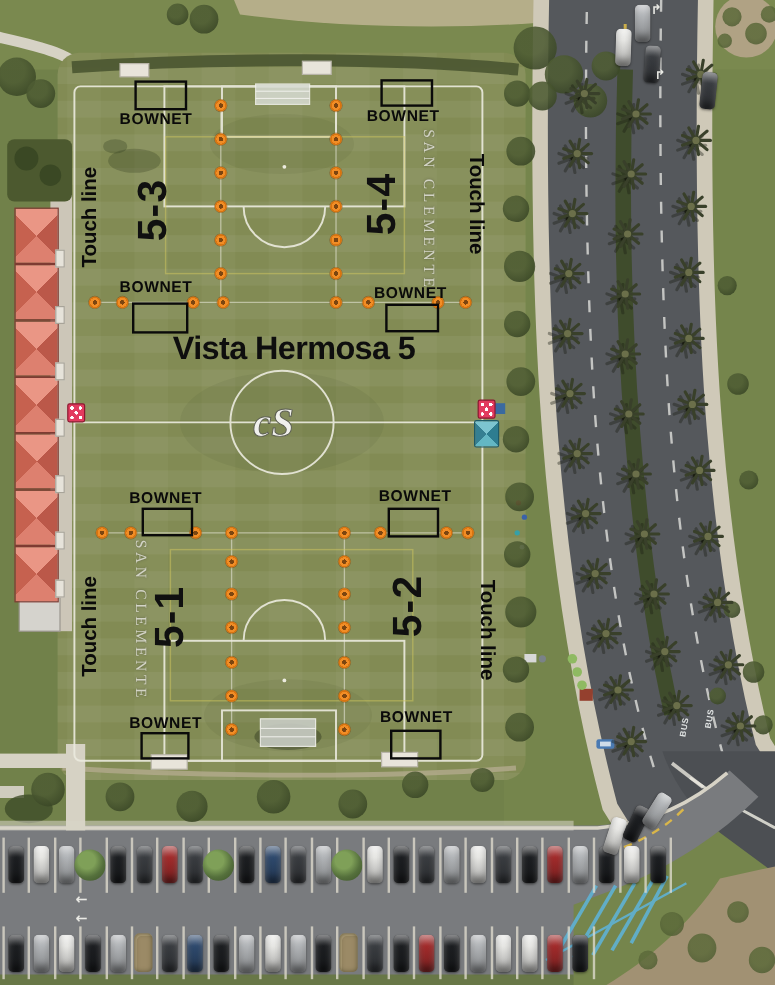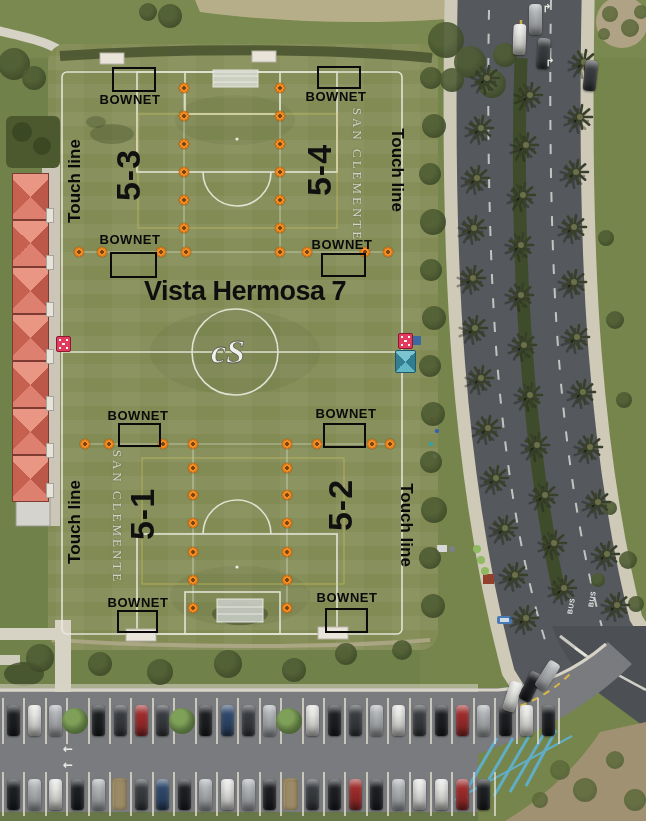--- a/index.html
+++ b/index.html
@@ -1280,14 +1280,14 @@
       <div class="label-venue" style="left: 357px; top: 175px; transform: translate(-50%, -50%) rotate(90deg);">SAN CLEMENTE</div>
       <div class="label-venue" style="left: 117px; top: 517px; transform: translate(-50%, -50%) rotate(90deg);">SAN CLEMENTE</div>
       <div class="bus-label" style="left: 571px; top: 606px; transform: translate(-50%, -50%) rotate(-80deg);">BUS</div>
       <div class="bus-label" style="left: 592px; top: 599px; transform: translate(-50%, -50%) rotate(-80deg);">BUS</div>
       <div class="road-arrow" style="left: 547px; top: 8px; transform: translate(-50%, -50%); font-size: 11px;">↱</div>
       <div class="road-arrow" style="left: 550px; top: 62px; transform: translate(-50%, -50%); font-size: 11px;">↱</div>
       <div class="road-arrow" style="left: 68px; top: 749px; transform: translate(-50%, -50%); font-size: 12px;">←</div>
       <div class="road-arrow" style="left: 68px; top: 765px; transform: translate(-50%, -50%); font-size: 12px;">←</div>
     </div>
 
-  <div class="title" style="left:245px;top:291px;">Vista Hermosa 7</div>
+  <div class="title" style="left:245px;top:291px;">Vista Hermosa 5</div>
 </div>
 
 </body></html>

